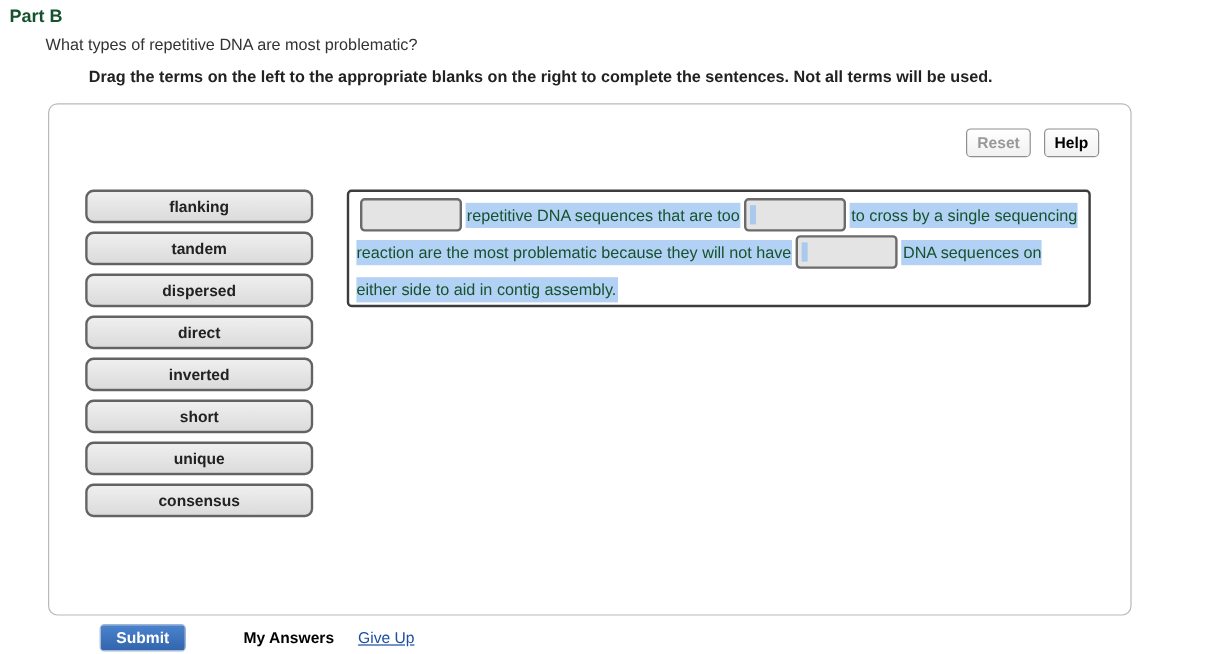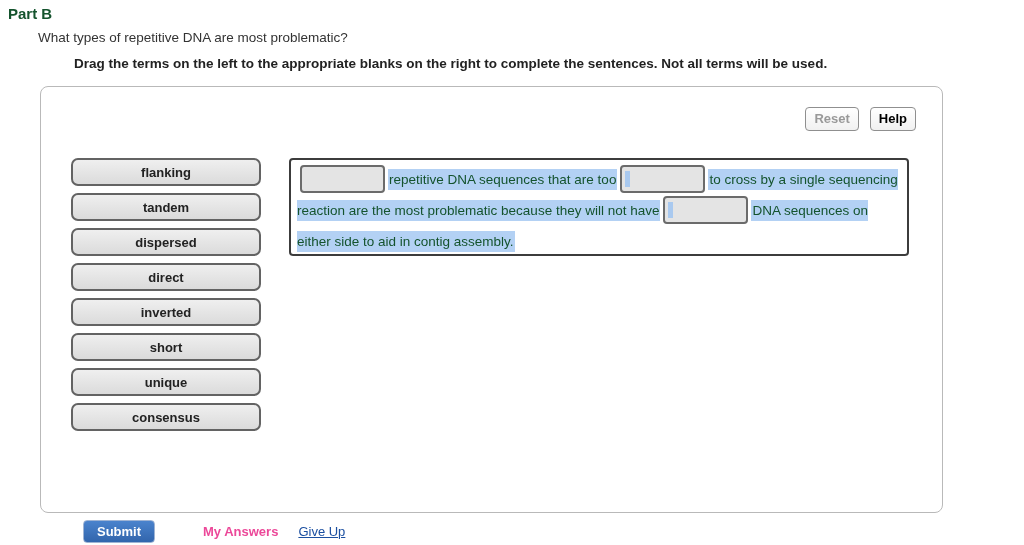--- a/index.html
+++ b/index.html
@@ -91,21 +91,21 @@
     font-family: "Liberation Sans", sans-serif;
     width: 72px; height: 23px;
     background: linear-gradient(#4a83cd, #3265ac);
     border: 1px solid #9fb4d4; border-radius: 4px;
     color: #ffffff; font-size: 13px; font-weight: bold;
     cursor: pointer;
     margin-left: 43px;
   }
   .my-answers {
     margin-left: 48px;
-    font-size: 13px; font-weight: bold; color: #ec4899;
+    font-size: 13px; font-weight: bold; color: #000000;
   }
   .give-up {
     margin-left: 20px;
     font-size: 13px; font-weight: normal; color: #1b4fa0;
     text-decoration: underline; cursor: pointer;
   }
 </style>
 </head>
 <body>
 

